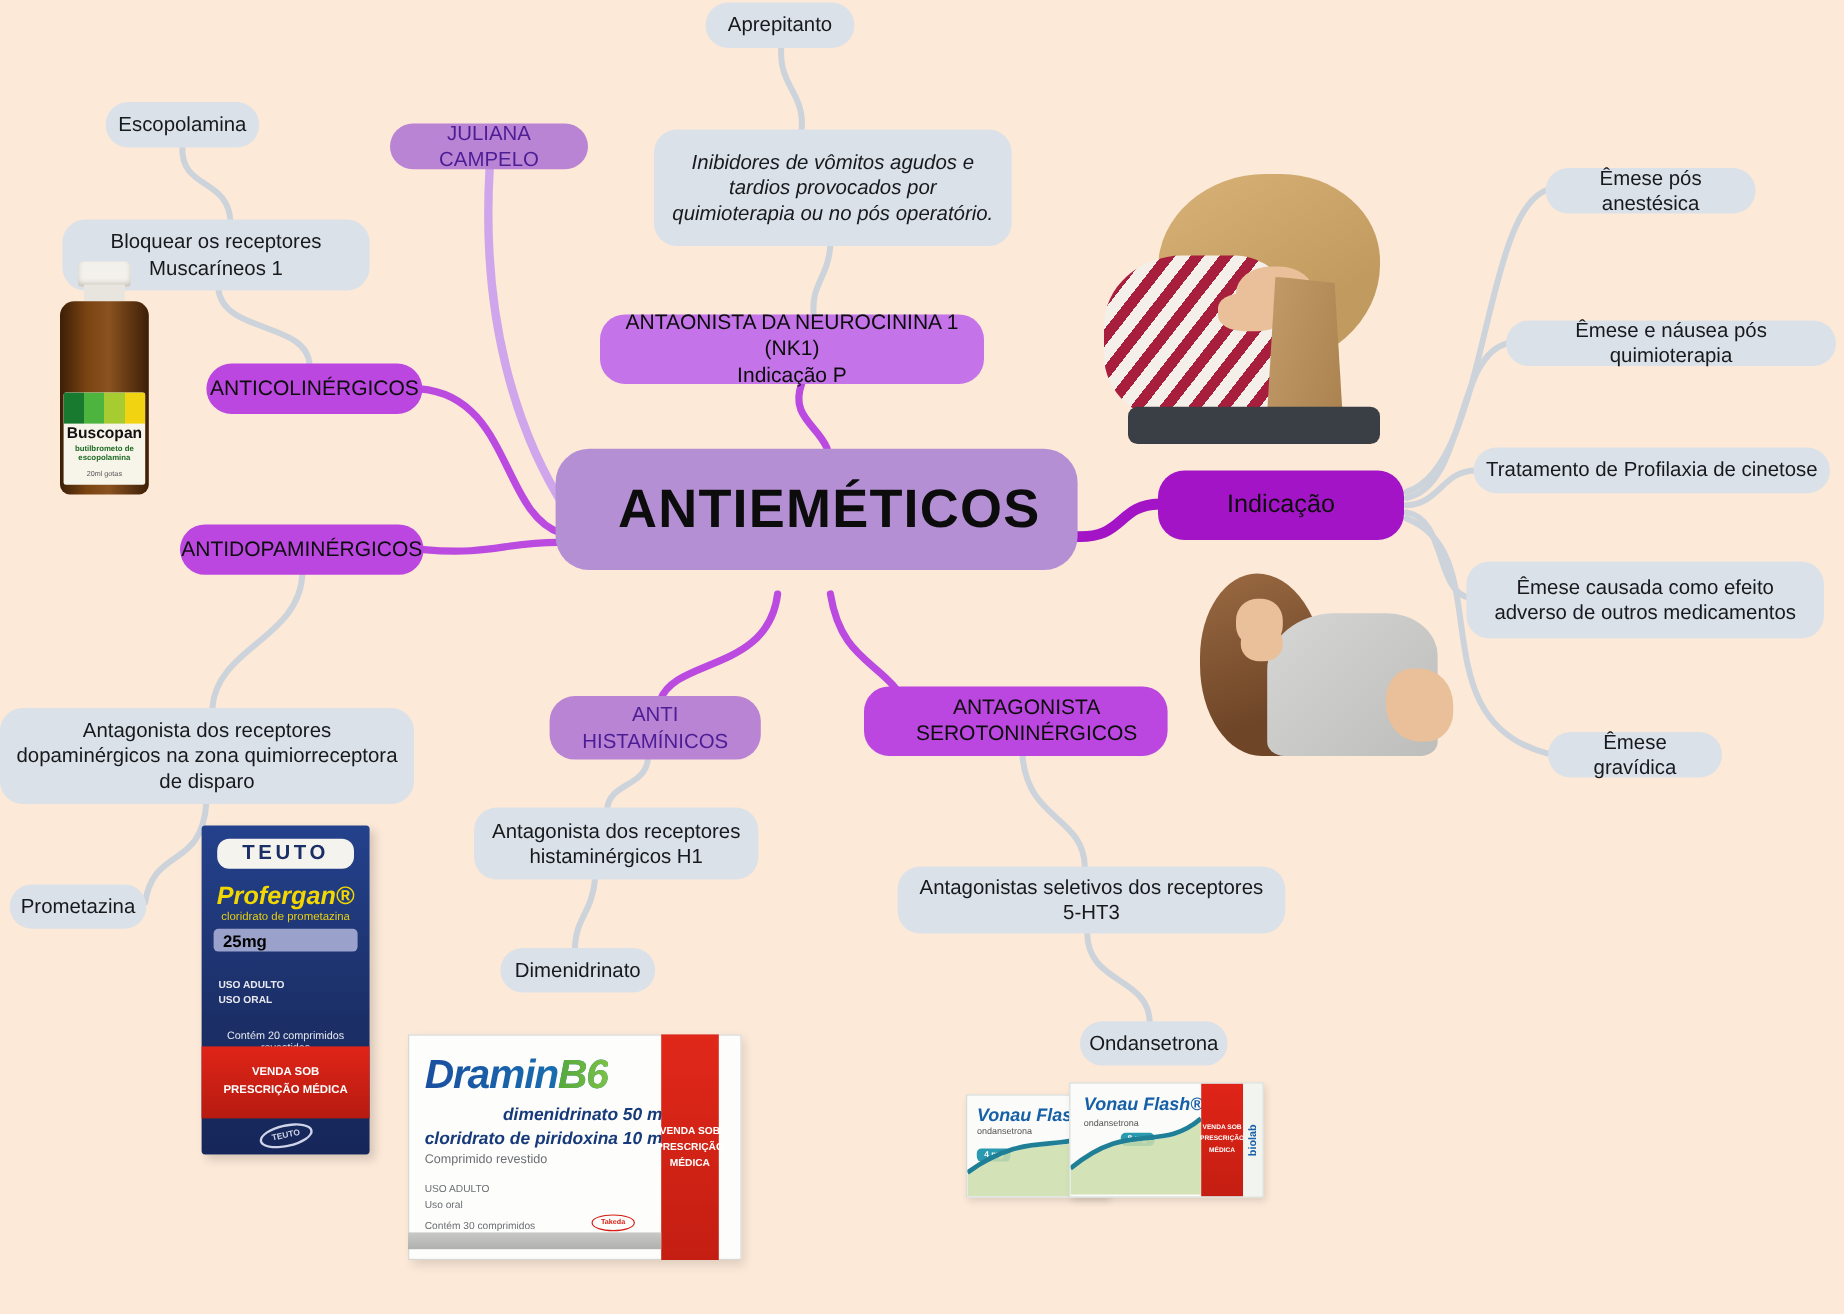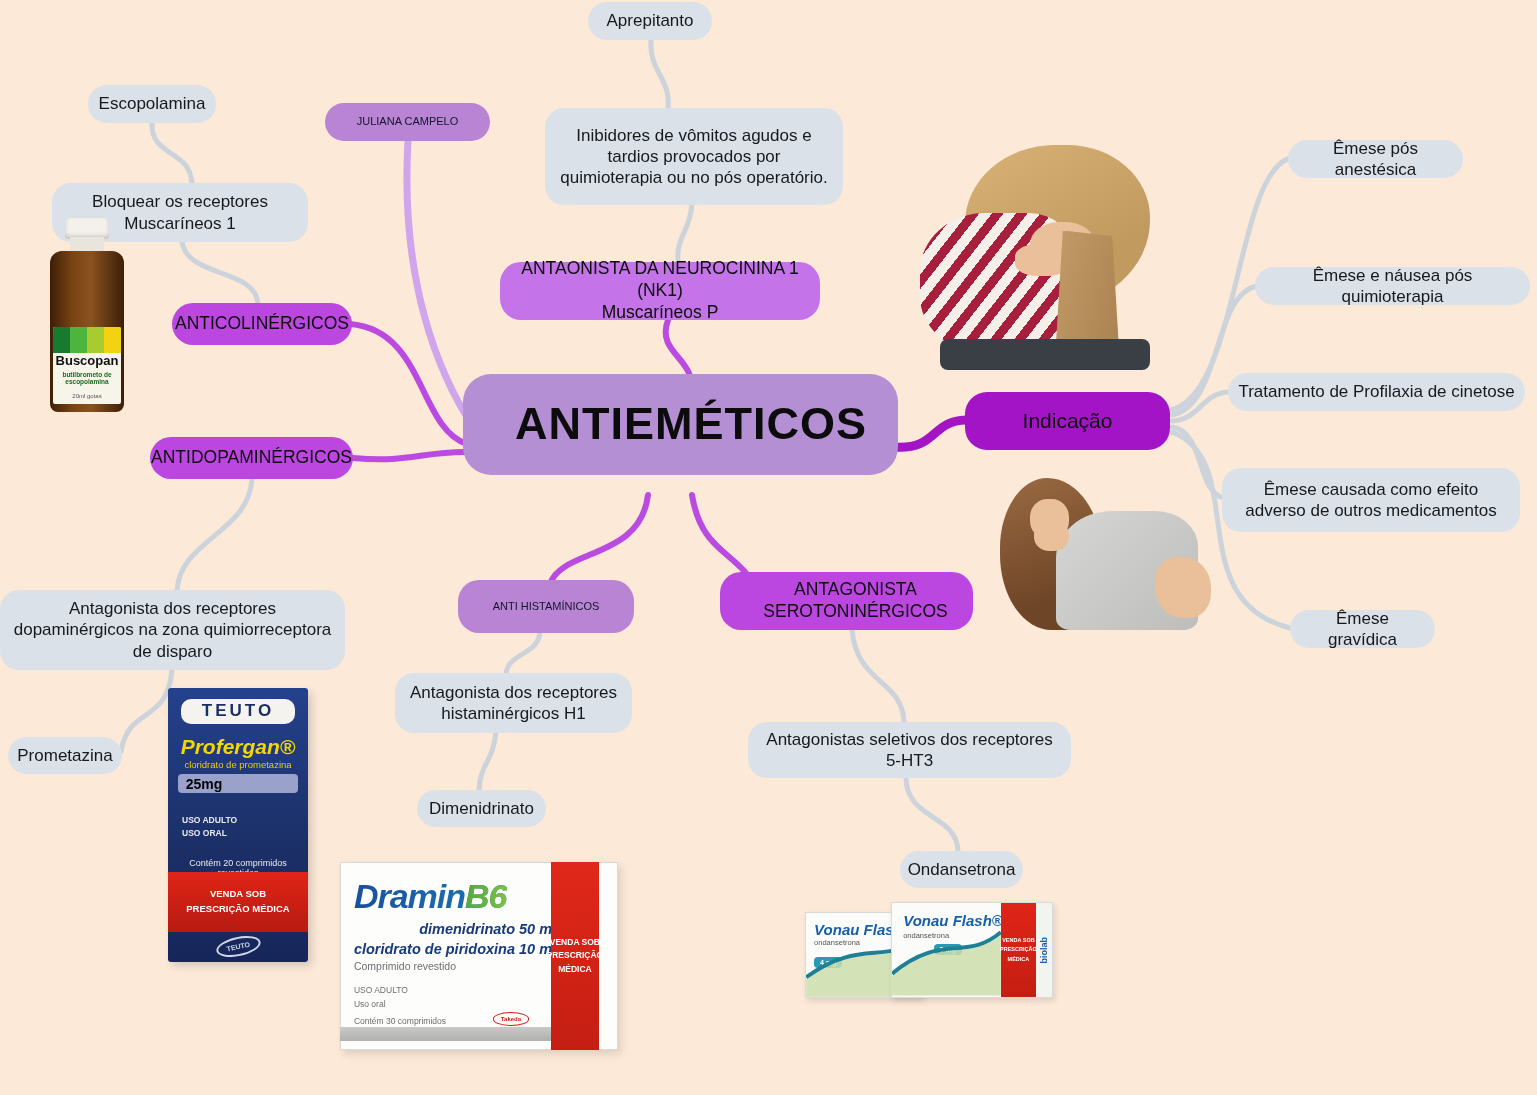--- a/index.html
+++ b/index.html
@@ -9,21 +9,21 @@
   .edge{fill:none;stroke-linecap:round;}
   .edge.gray{stroke:#ccd3db;stroke-width:5;}
   .edge.purple{stroke:#bb4ae0;stroke-width:6;}
   .edge.lpurple{stroke:#cfa5ec;stroke-width:7;}
   .edge.dark{stroke:#a314c6;stroke-width:9;}
 
   .node{position:absolute;display:flex;flex-direction:column;align-items:center;justify-content:center;
         text-align:center;border-radius:19px;line-height:1.25;box-sizing:border-box;padding:4px 10px;}
   .node.gray{background:#dbe1e8;font-size:17px;color:#17191c;}
   .node.magenta{background:#bb46e0;font-size:17.5px;font-weight:500;color:#0d0d0d;border-radius:21px;}
-  .node.lilac{background:#ba84d4;font-size:11px;font-weight:500;color:#0f172a;border-radius:21px;}
+  .node.lilac{background:#ba84d4;font-size:17px;font-weight:500;color:#4c1d95;border-radius:21px;}
   .node.orchid{background:#c473e8;font-size:17.5px;font-weight:500;color:#0d0d0d;border-radius:21px;}
   .node.central{background:#b58fd4;border-radius:28px;font-size:45px;font-weight:800;letter-spacing:1px;color:#0c0c0c;}
   .node.indicacao{background:#a314c6;font-size:21px;color:#0d0d0d;border-radius:22px;}
 
   .photo,.pack{position:absolute;}
   .abs{position:absolute;box-sizing:border-box;}
 
   
   .busc-cap{left:24%;top:0;width:52%;height:11%;background:#f3f1ec;border-radius:5px 5px 3px 3px;box-shadow:inset 0 -3px 4px #c9c5bc;}
   .busc-cap2{left:30%;top:10%;width:40%;height:9%;background:#e8e5de;border-radius:0 0 4px 4px;}
@@ -113,23 +113,23 @@
   <div class="node magenta" style="left:172px;top:303px;width:180px;height:42px;">ANTICOLINÉRGICOS</div>
   <div class="node gray" style="left:52px;top:183px;width:256px;height:59px;">Bloquear os receptores Muscaríneos 1</div>
   <div class="node gray" style="left:88px;top:85px;width:128px;height:38px;">Escopolamina</div>
 
   <div class="node magenta" style="left:150px;top:437px;width:203px;height:42px;">ANTIDOPAMINÉRGICOS</div>
   <div class="node gray" style="left:0px;top:590px;width:345px;height:80px;">Antagonista dos receptores dopaminérgicos na zona quimiorreceptora de disparo</div>
   <div class="node gray" style="left:8px;top:737px;width:114px;height:37px;">Prometazina</div>
 
   <div class="node orchid" style="left:500px;top:262px;width:320px;height:58px;">
     <span>ANTAONISTA DA NEUROCININA 1 (NK1)</span>
-    <span>Muscaríneos P</span>
-  </div>
-  <div class="node gray" style="left:545px;top:108px;width:298px;height:97px;">Inibidores de vômitos agudos e tardios provocados por quimioterapia ou no pós operatório.</div>
+    <span>Indicação P</span>
+  </div>
+  <div class="node gray" style="left:545px;top:108px;width:298px;height:97px;font-style:italic;">Inibidores de vômitos agudos e tardios provocados por quimioterapia ou no pós operatório.</div>
   <div class="node gray" style="left:588px;top:2px;width:124px;height:38px;">Aprepitanto</div>
 
   <div class="node lilac" style="left:458px;top:580px;width:176px;height:53px;">ANTI HISTAMÍNICOS</div>
   <div class="node gray" style="left:395px;top:673px;width:237px;height:60px;">Antagonista dos receptores histaminérgicos H1</div>
   <div class="node gray" style="left:417px;top:790px;width:129px;height:37px;">Dimenidrinato</div>
 
   <div class="node magenta" style="left:720px;top:572px;width:253px;height:58px;padding-left:28px;">ANTAGONISTA SEROTONINÉRGICOS</div>
   <div class="node gray" style="left:748px;top:722px;width:323px;height:56px;">Antagonistas seletivos dos receptores 5-HT3</div>
   <div class="node gray" style="left:900px;top:851px;width:123px;height:37px;">Ondansetrona</div>
 

